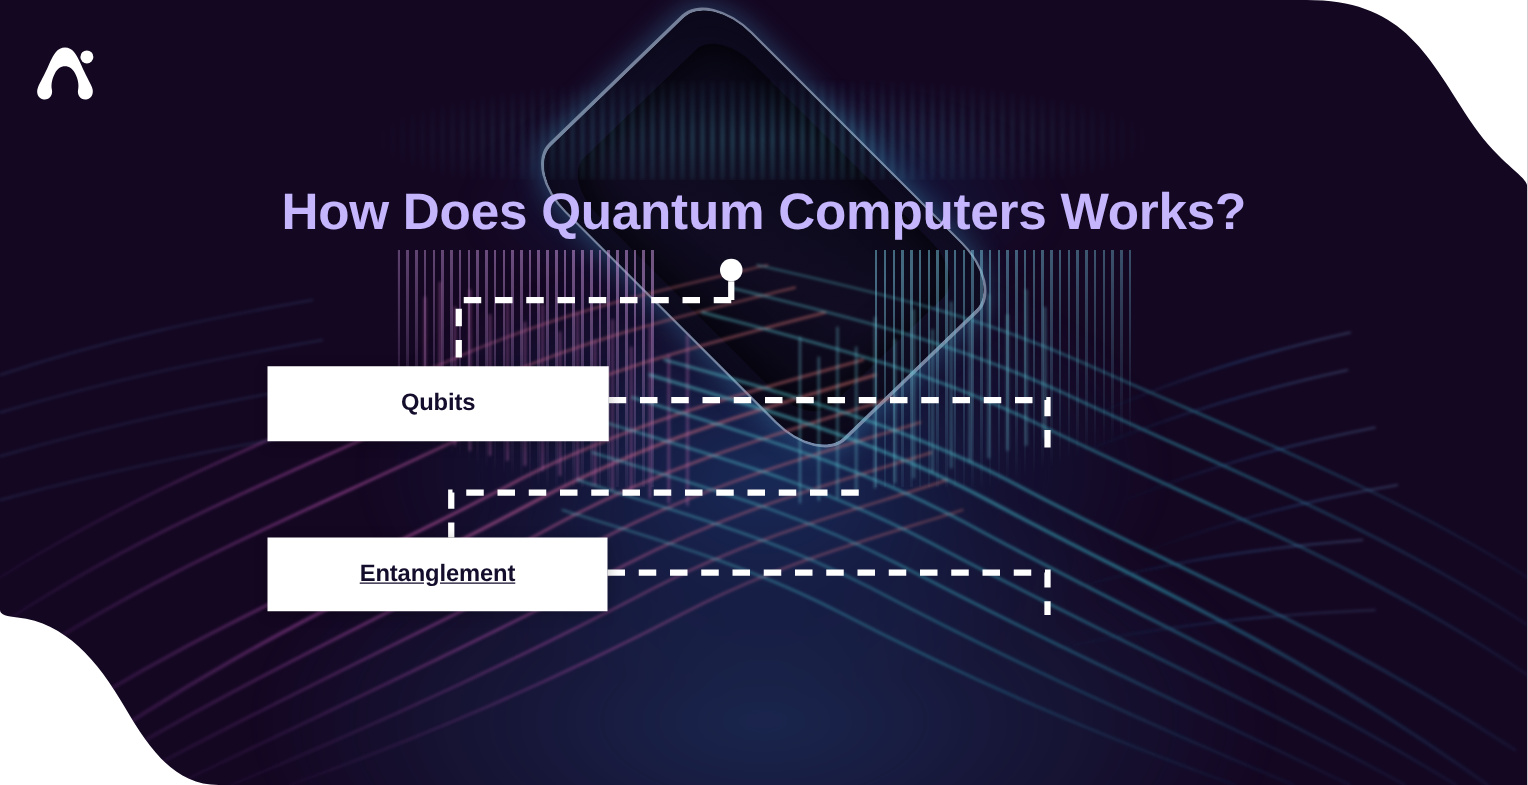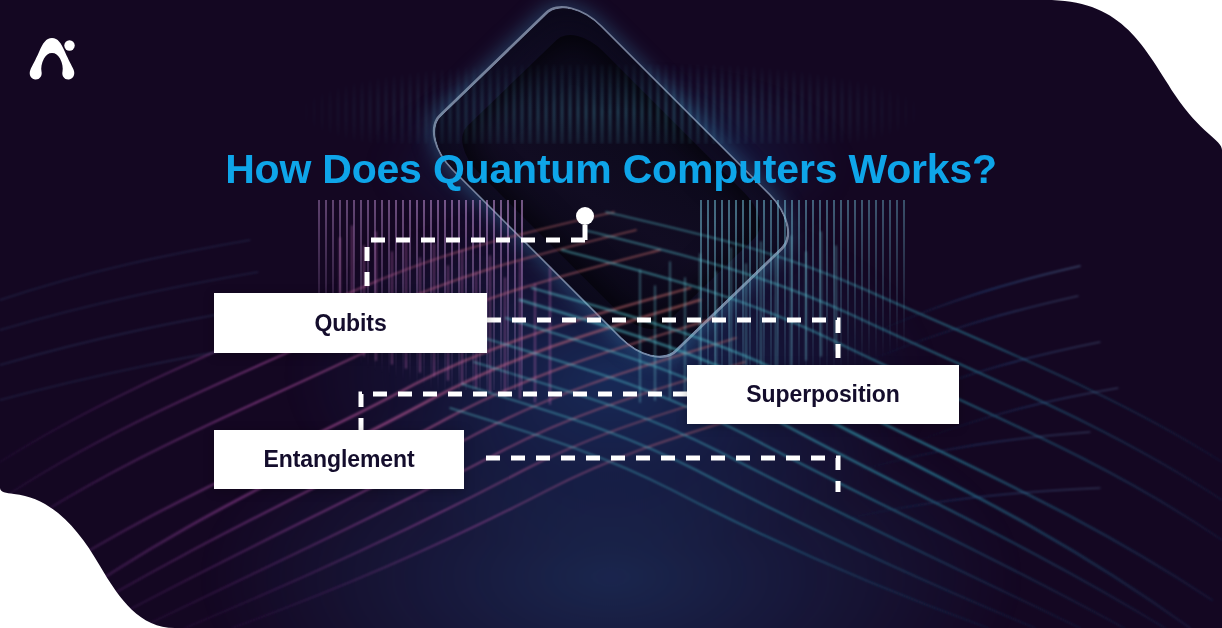--- a/index.html
+++ b/index.html
@@ -113,47 +113,47 @@
     left:24px; top:32px;
     width:56px; height:54px;
   }
 
   
   .title{
     position:absolute;
     left:0; right:0;
     top:146px;
     text-align:center;
-    color:#0ea5e9;
+    color:#c4b5fd;
     font-size:41px;
     font-weight:700;
     letter-spacing:-.2px;
     white-space:nowrap;
   }
 
   
   .connectors{position:absolute;inset:0;}
   .connectors svg{position:absolute;inset:0;width:100%;height:100%;}
 
   
   .card{
     position:absolute;
     background:#ffffff;
     color:#140d2c;
-    font-size:23px;
+    font-size:19px;
     font-weight:700;
     display:flex;
     align-items:center;
     justify-content:center;
     letter-spacing:-.1px;
     box-shadow:0 2px 10px rgba(0,0,0,.25);
   }
   .card-qubits       { left:214px; top:293px; width:273px; height:60px; }
   .card-superposition{ left:687px; top:365px; width:272px; height:59px; }
-  .card-entanglement { left:214px; top:430px; width:250px; height:59px; }
+  .card-entanglement { left:214px; top:430px; width:272px; height:59px;text-decoration:underline; }
   .card-coherence    { left:687px; top:492px; width:272px; height:56px; }
 </style>
 </head>
 <body>
 
 <div class="stage">
 
   <div class="backdrop">
 
     <div class="bg-layer">
@@ -295,19 +295,18 @@
           <path d="M687,394 L361,394 L361,430"></path>
 
           <path d="M486,458 L838,458 L838,492"></path>
         </g>
         <circle cx="585" cy="216" r="9" fill="#ffffff"></circle>
       </svg>
     </div>
 
     <div class="card card-qubits">Qubits</div>
 
-    <div class="card card-superposition">Superposition</div>
 
     <div class="card card-entanglement">Entanglement</div>
 
 
   </div>
 </div>
 
 </body></html>

